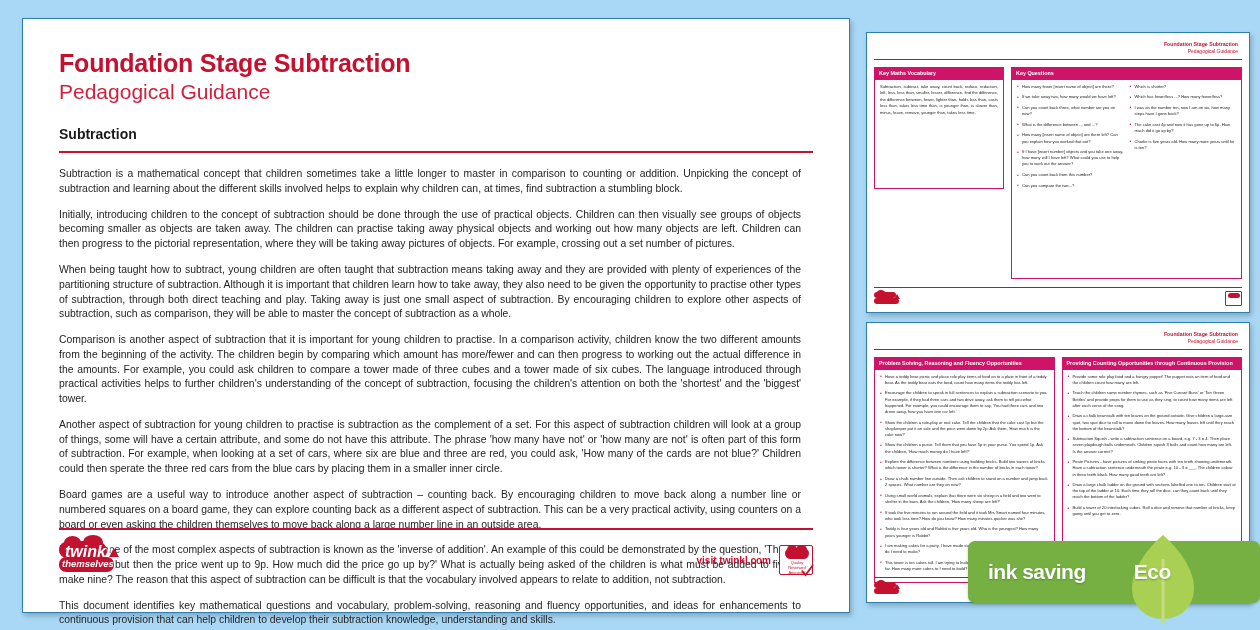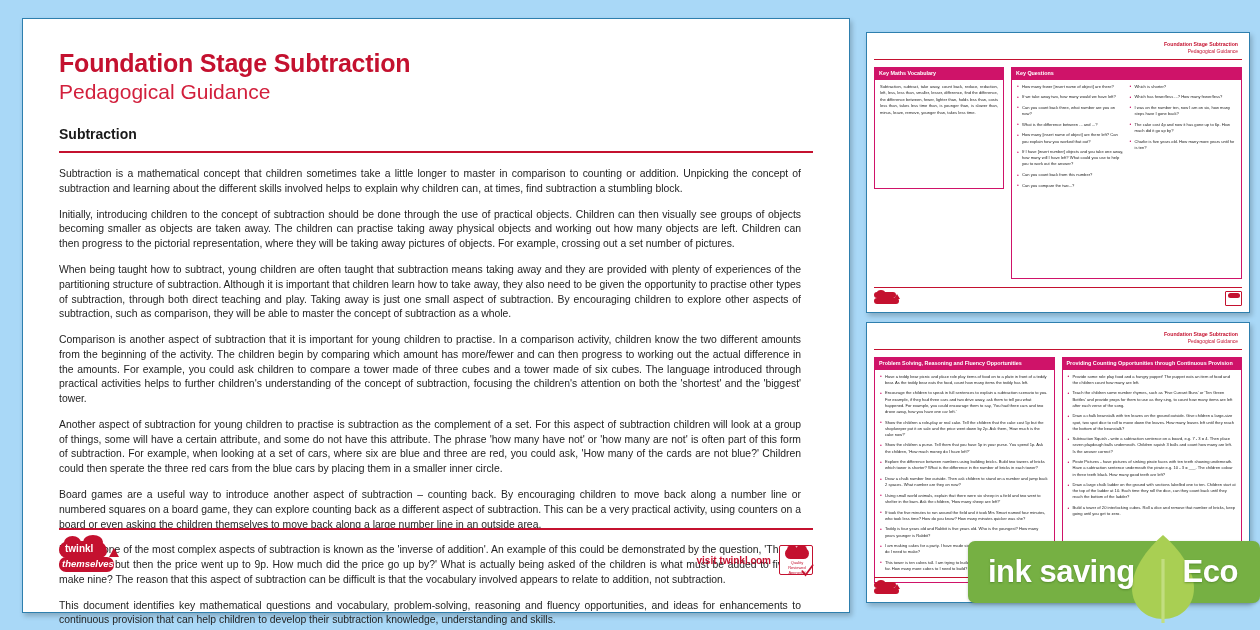--- a/index.html
+++ b/index.html
@@ -90,22 +90,22 @@
     left: 5px; top: -5px; width: 17px; height: 13px;
     background: #c4112f; border-radius: 50%;
   }
   .twinkl-logo .cloud:after {
     content: ""; position: absolute;
     right: 4px; top: -6px; width: 20px; height: 14px;
     background: #c4112f; border-radius: 50%;
   }
   .twinkl-logo .w1 {
     position: absolute; left: 6px; top: 3px;
-    color: #fff; font-size: 10px; font-weight: bold;
-    z-index: 3;
+    color: #fff; font-size: 16px; font-weight: bold;
+    font-style: italic; z-index: 3;
   }
   .twinkl-logo .cloud2 {
     position: absolute; left: 0; top: 17px;
     width: 55px; height: 15px;
     background: #c4112f;
     border-radius: 7px;
   }
   .twinkl-logo .w2 {
     position: absolute; left: 3px; top: 18px;
     color: #fff; font-size: 9.5px; font-weight: bold;
@@ -309,21 +309,21 @@
     left: 0; top: 8px;
     width: 292px; height: 62px;
     display: flex;
     align-items: center;
     gap: 16px;
     padding-left: 20px;
     z-index: 4;
   }
   .eco-text span {
     color: #ffffff;
-    font-size: 31px;
+    font-size: 21px;
     font-weight: bold;
     letter-spacing: -0.5px;
     text-shadow: 0 1px 2px rgba(60,110,30,0.55);
   }
   .eco-text .eco-word { margin-left: 32px; }
 </style>
 </head>
 <body>
 
 <div class="main-page">

